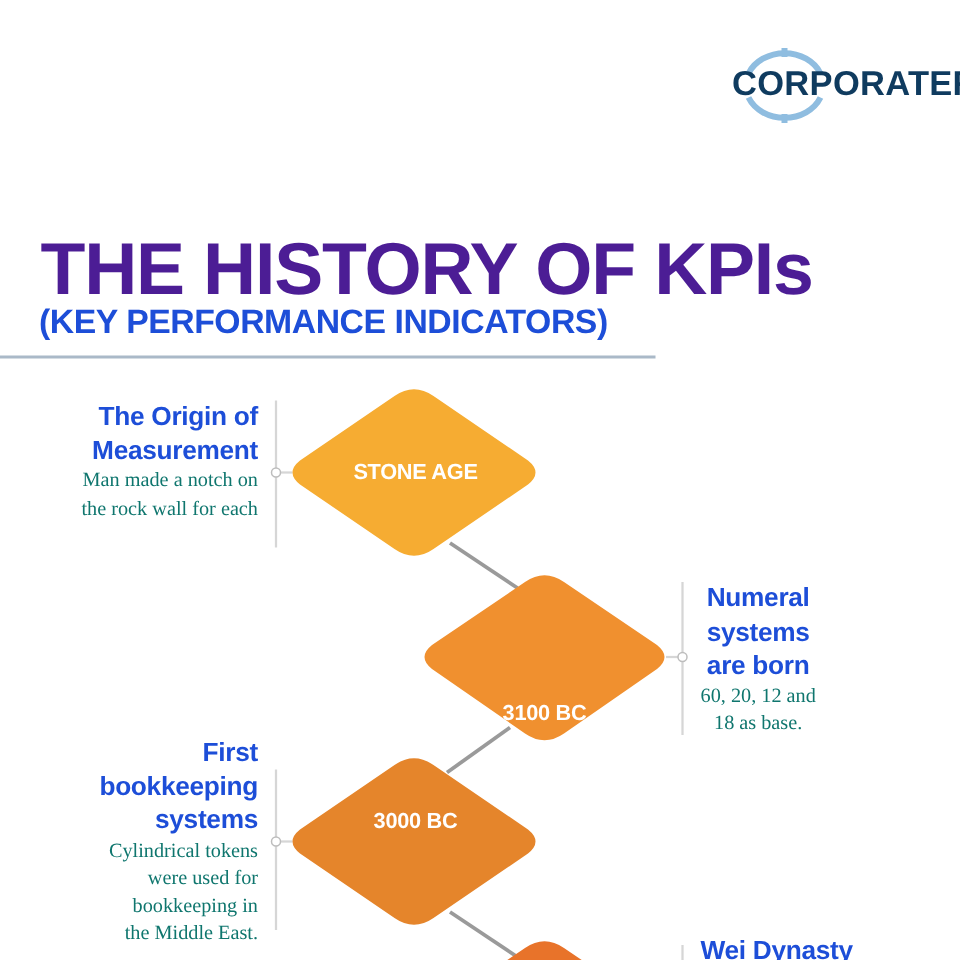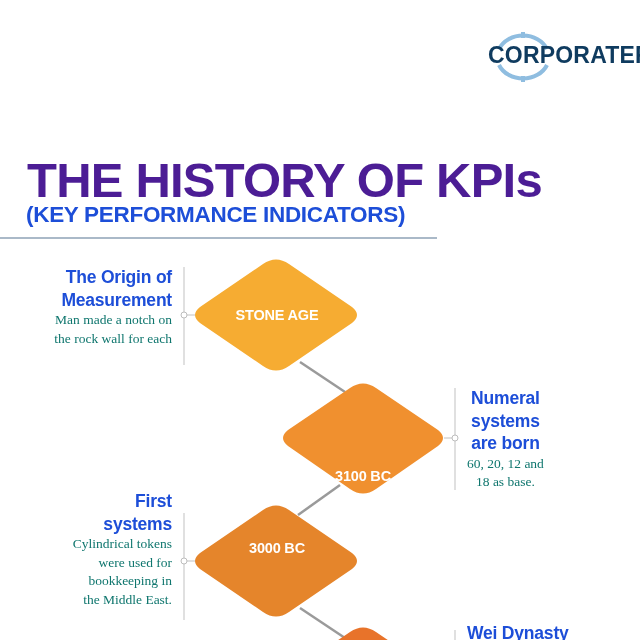--- a/index.html
+++ b/index.html
@@ -180,20 +180,21 @@
   </div>
   <div class="event-desc">
     <div>60, 20, 12 and</div>
     <div>18 as base.</div>
   </div>
 </div>
 
 <div class="event left" style="right:468px; top:490px;">
   <div class="event-title">
     <div>First</div>
+    <div>bookkeeping</div>
     <div>systems</div>
   </div>
   <div class="event-desc">
     <div>Cylindrical tokens</div>
     <div>were used for</div>
     <div>bookkeeping in</div>
     <div>the Middle East.</div>
   </div>
 </div>
 

